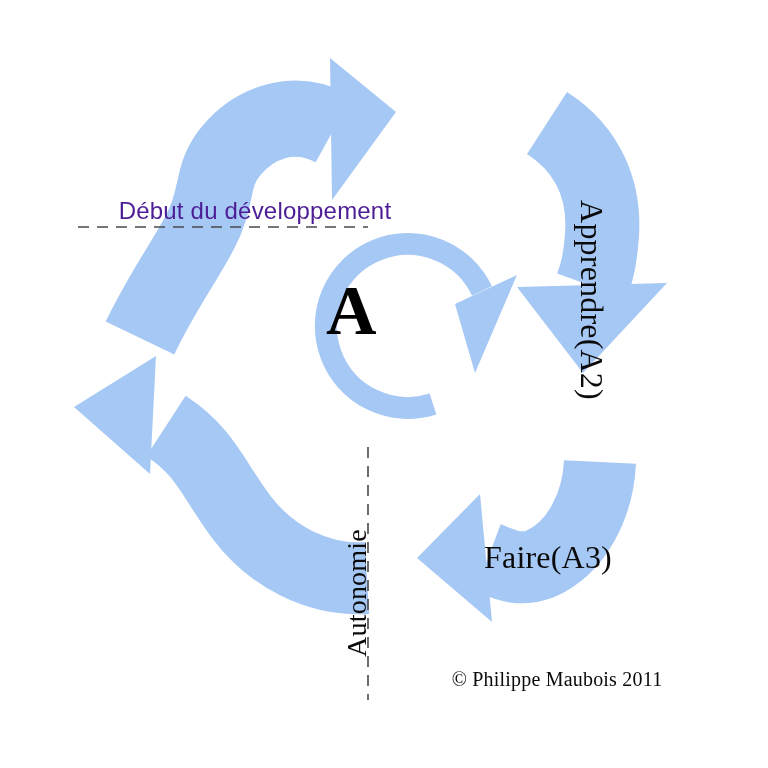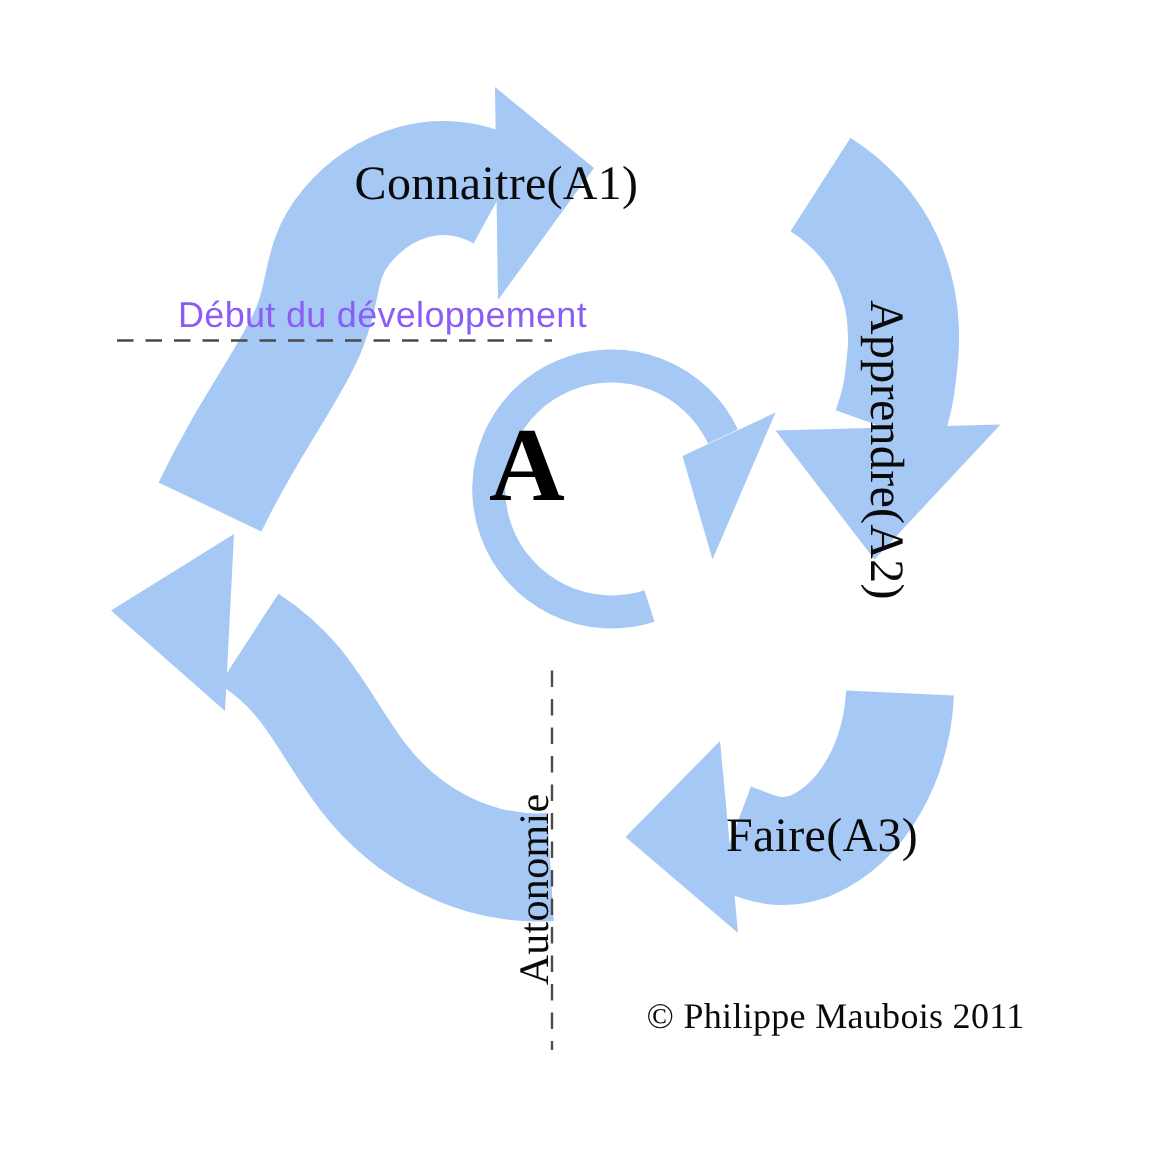--- a/index.html
+++ b/index.html
@@ -17,24 +17,24 @@
     font-size:32px;
     white-space:nowrap;
     transform:translate(-50%,-50%);
     letter-spacing:.2px;
   }
   .lbl.rot-cw{transform:translate(-50%,-50%) rotate(90deg);}
   .lbl.rot-ccw{transform:translate(-50%,-50%) rotate(-90deg);}
   #debut-label{
     font-family:"Liberation Sans","DejaVu Sans",sans-serif;
     font-size:24px;
-    color:#8b5cf6;
+    color:#4c1d95;
   }
   #autonomie-label{font-size:28px;}
-  #copyright-label{font-size:24px;}
+  #copyright-label{font-size:20px;}
   #apprenti{
     position:absolute;
     left:326px;top:276px;
     display:flex;align-items:baseline;
     color:#000;
     white-space:nowrap;
   }
   #apprenti .initial{font-size:70px;line-height:1;font-weight:bold;}
   #apprenti .rest{font-size:40px;line-height:1;}
 </style>
@@ -57,21 +57,20 @@
     <path d="M 367 578 C 318 581 272 557 242 518 C 214 481 206 452 166 426" fill="none" stroke-width="72" stroke="#a6c8f5"></path>
     <polygon points="156,356 150,474 74,407" fill="#a6c8f5"></polygon>
 
     <path d="M 433 404 A 82 82 0 1 1 482 291" fill="none" stroke-width="22" stroke="#a6c8f5"></path>
     <polygon points="517,275 455,304 475,373" fill="#a6c8f5"></polygon>
 
     <line x1="78" y1="227" x2="368" y2="227" stroke-width="1.6" stroke-dasharray="11 8" stroke="#4a4a4a"></line>
     <line x1="368" y1="447" x2="368" y2="700" stroke-width="1.6" stroke-dasharray="11 8" stroke="#4a4a4a"></line>
   </svg>
 
-  <div class="lbl" style="left:331px;top:122px;">Connaitre(A1)</div>
 
 
   <div class="lbl rot-cw" style="left:591px;top:300px;">Apprendre(A2)</div>
 
   <div class="lbl" style="left:548px;top:557px;">Faire(A3)</div>
 
 
   <div class="lbl" id="debut-label" style="left:255px;top:211px;">Début du développement</div>
 
   <div class="lbl rot-ccw" id="autonomie-label" style="left:357px;top:593px;">Autonomie</div>

